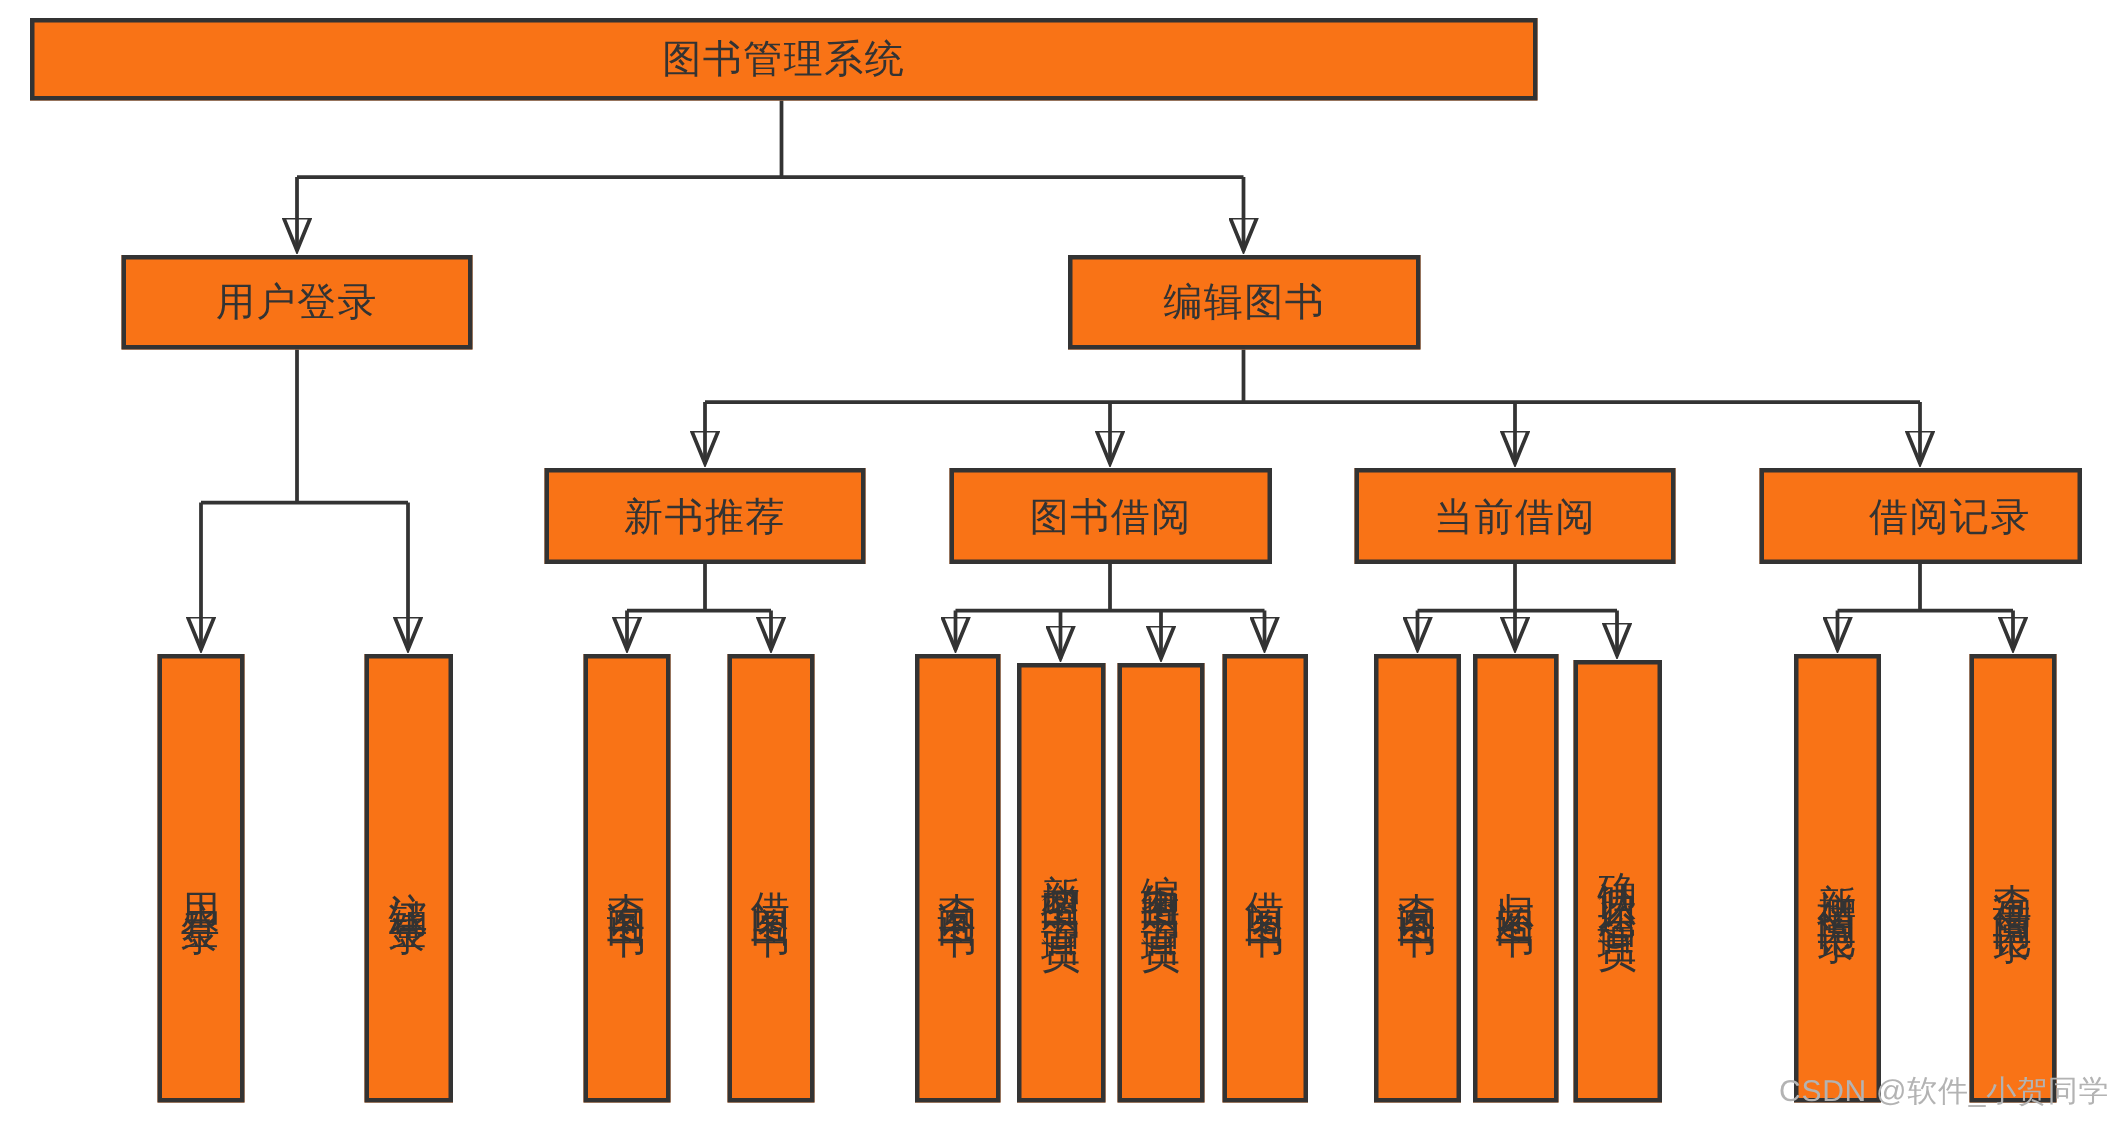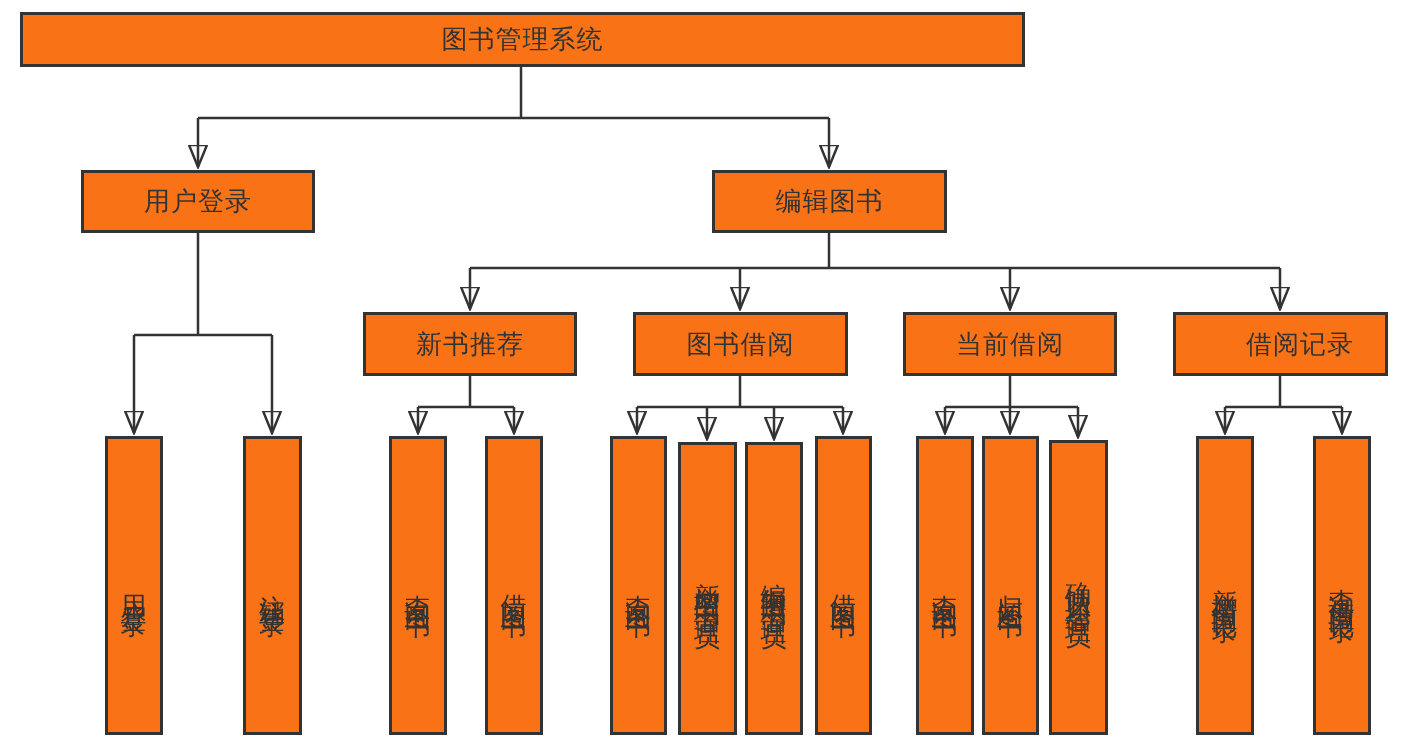--- a/index.html
+++ b/index.html
@@ -147,14 +147,15 @@
     <span class="vtext">确认归还（管理员）</span>
   </div>
 
   <div class="box v-box" style="left:1196px; top:436px; width:58px; height:299px;">
     <span class="vtext">新增借阅记录</span>
   </div>
   <div class="box v-box" style="left:1313px; top:436px; width:58px; height:299px;">
     <span class="vtext">查询借阅记录</span>
   </div>
 
+  <div class="watermark">CSDN @软件_小贺同学</div>
 
 </div>
 
 </body></html>

